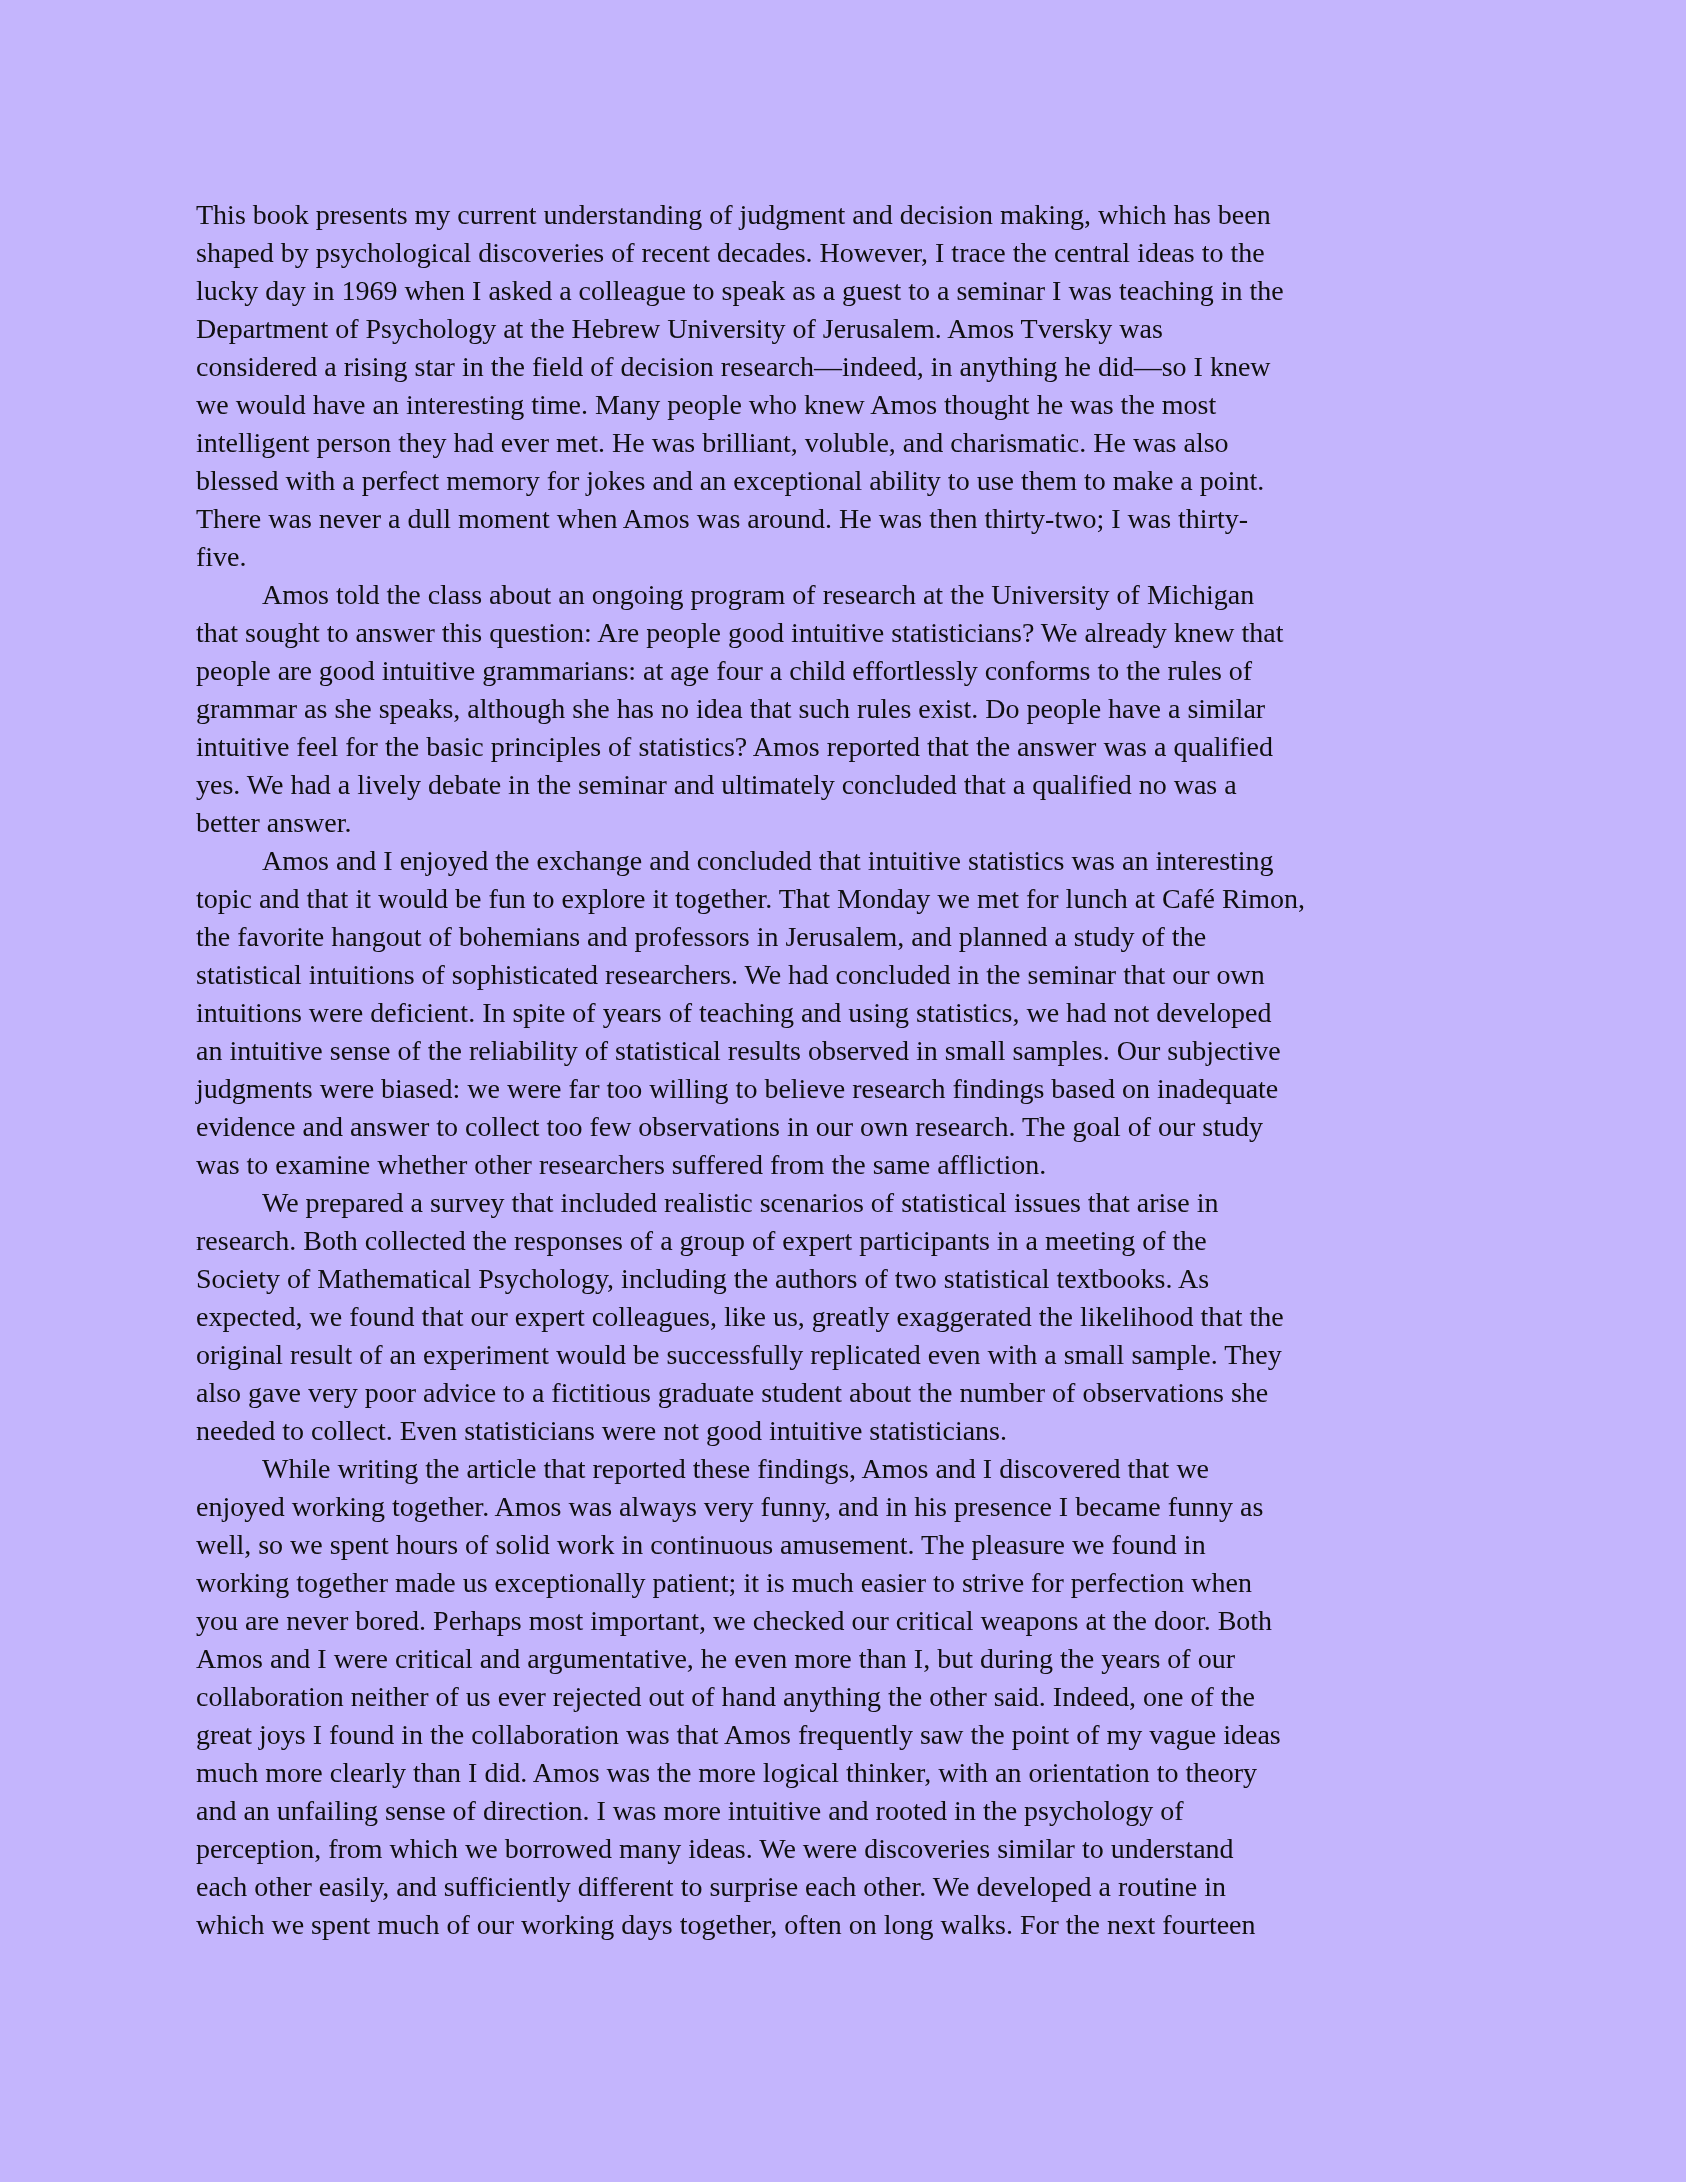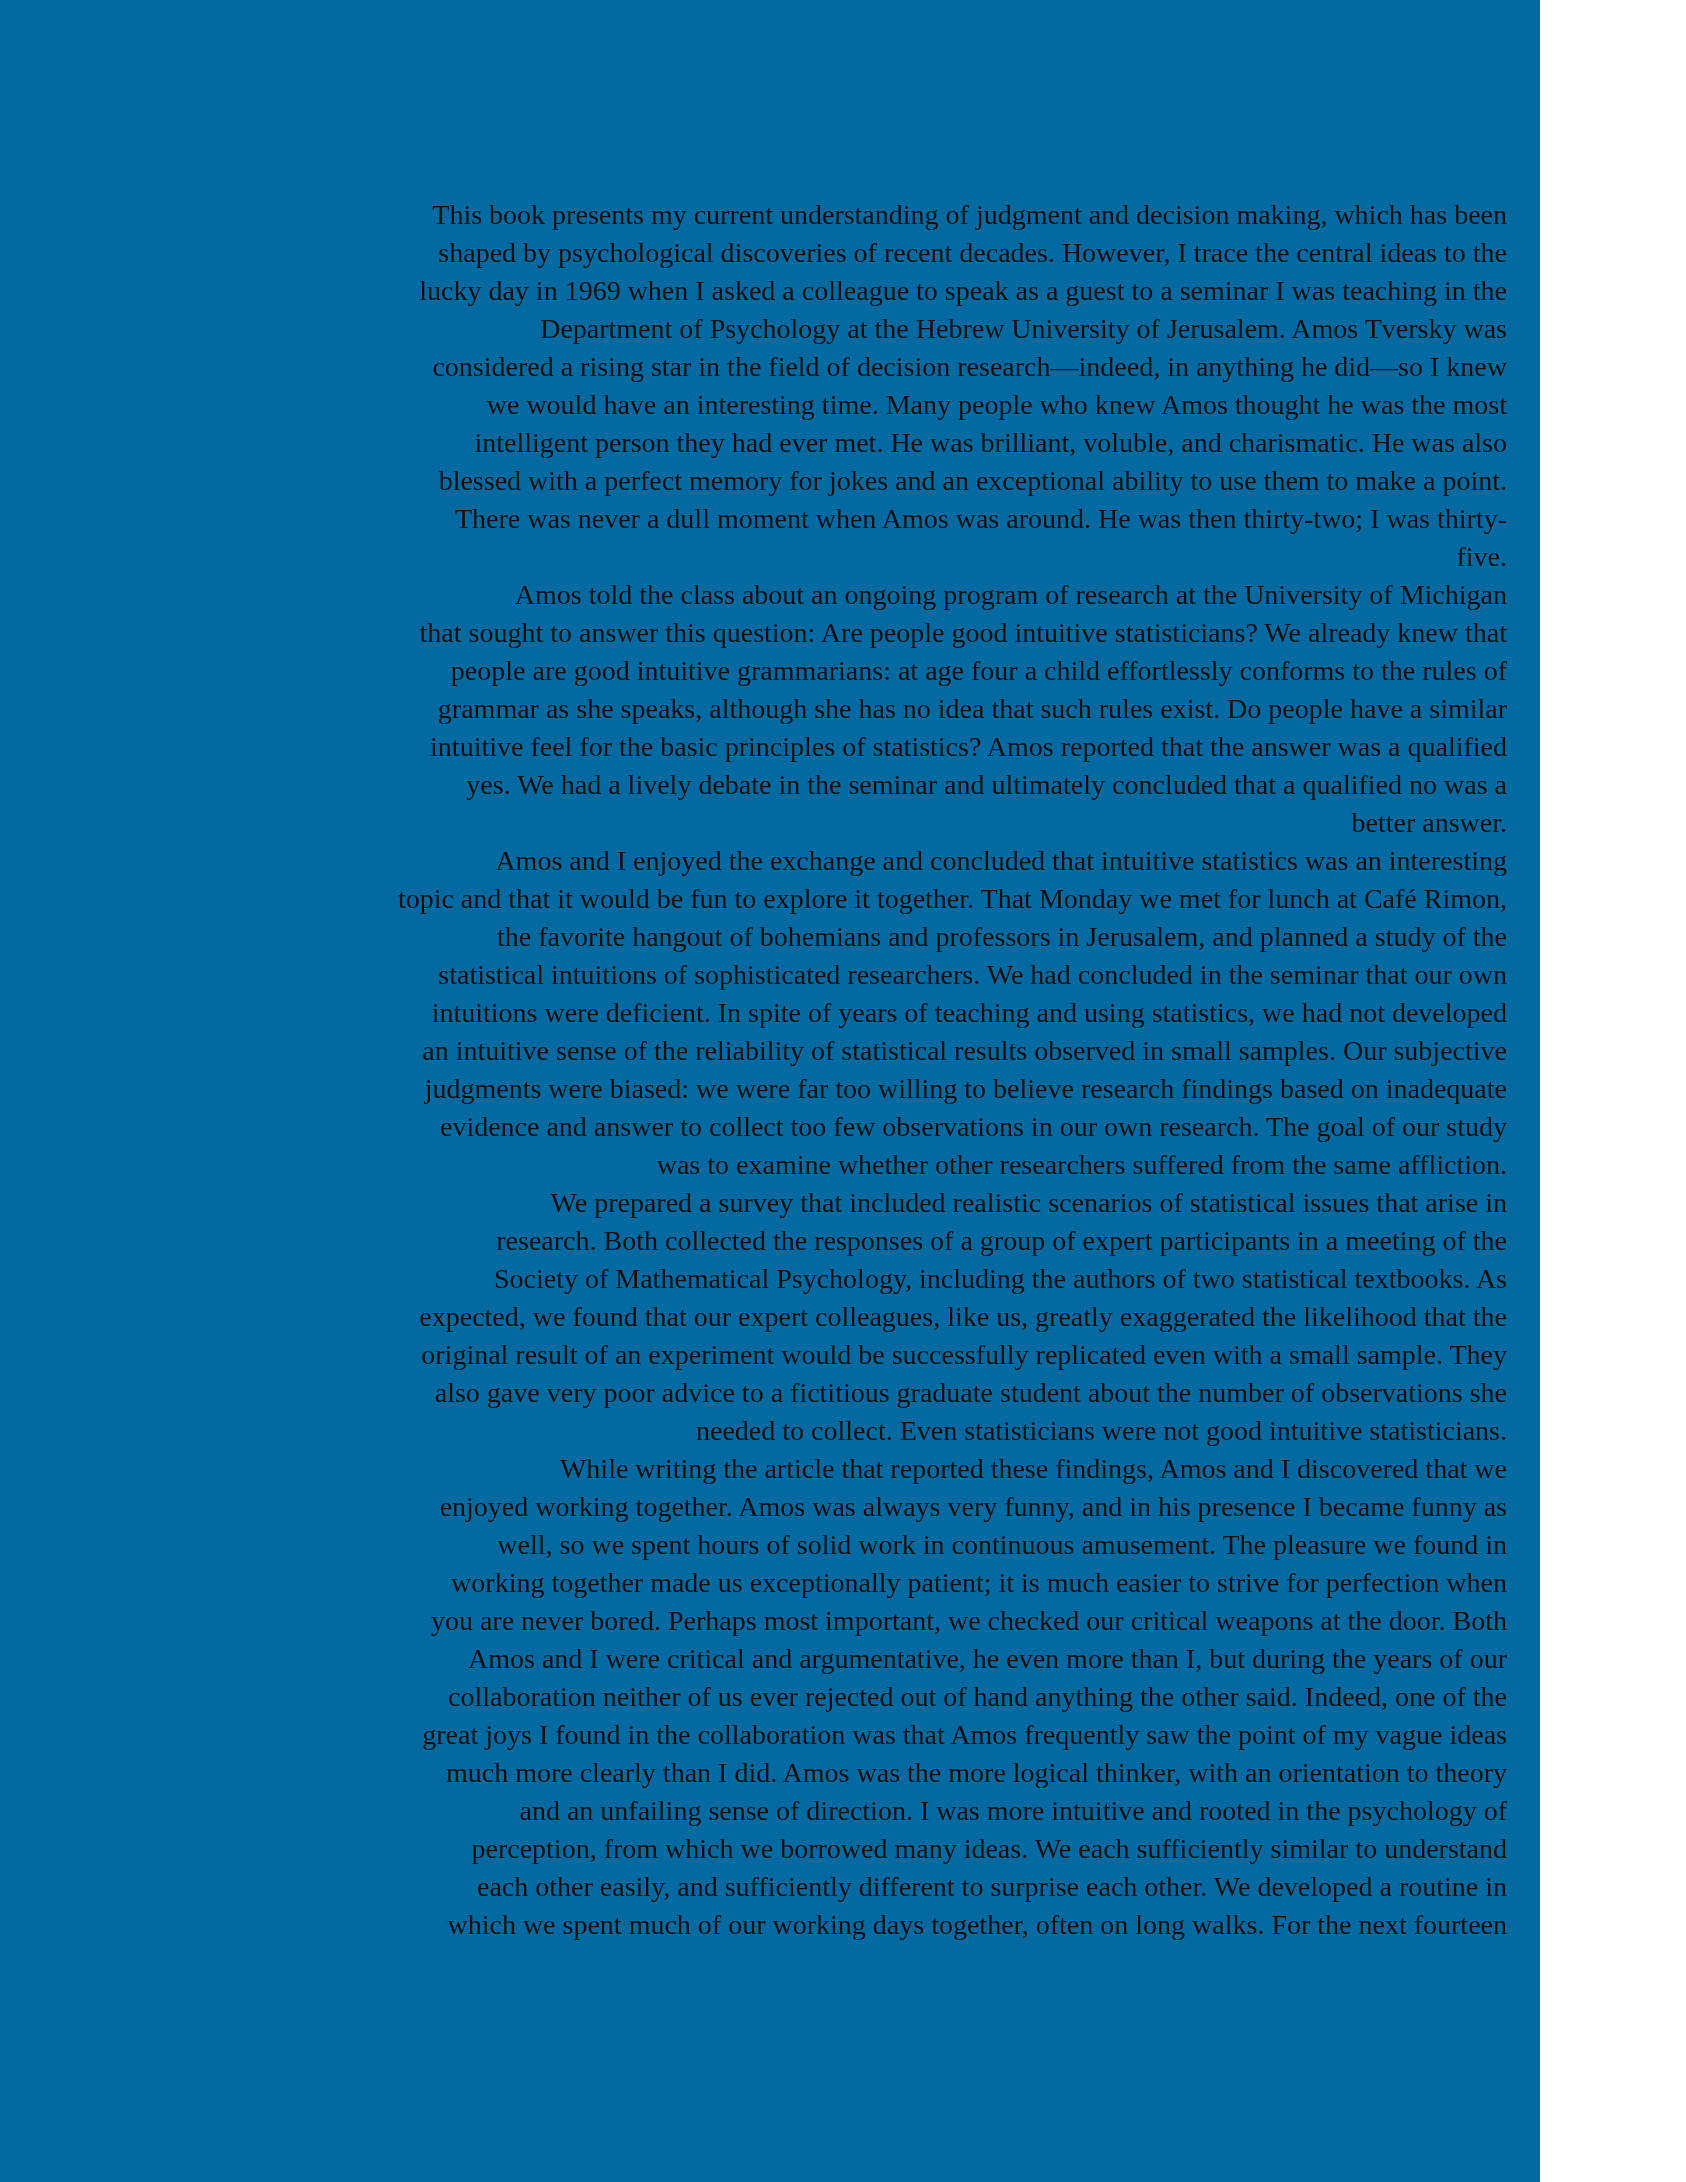--- a/index.html
+++ b/index.html
@@ -2,25 +2,24 @@
 <html style="font-size:14.8px"><head>
 <meta charset="utf-8">
 <style>
   html, body {
     margin: 0;
     padding: 0;
     background: #ffffff;
   }
   .book-page {
     position: relative;
-    width: 1540px;
+    width: 1686px;
     height: 2183px;
-    background: #0369a1;
+    background: #c4b5fd;
     overflow: hidden;
-    text-align: right;
   }
   .page-text {
     position: absolute;
     left: 196px;
     top: 196px;
     width: 1311px;
     font-family: "Liberation Serif", serif;
     font-size: 28px;
     line-height: 38px;
     color: #101010;
@@ -92,20 +91,20 @@
       <div class="line first-indent">While writing the article that reported these findings, Amos and I discovered that we</div>
       <div class="line">enjoyed working together. Amos was always very funny, and in his presence I became funny as</div>
       <div class="line">well, so we spent hours of solid work in continuous amusement. The pleasure we found in</div>
       <div class="line">working together made us exceptionally patient; it is much easier to strive for perfection when</div>
       <div class="line">you are never bored. Perhaps most important, we checked our critical weapons at the door. Both</div>
       <div class="line">Amos and I were critical and argumentative, he even more than I, but during the years of our</div>
       <div class="line">collaboration neither of us ever rejected out of hand anything the other said. Indeed, one of the</div>
       <div class="line">great joys I found in the collaboration was that Amos frequently saw the point of my vague ideas</div>
       <div class="line">much more clearly than I did. Amos was the more logical thinker, with an orientation to theory</div>
       <div class="line">and an unfailing sense of direction. I was more intuitive and rooted in the psychology of</div>
-      <div class="line">perception, from which we borrowed many ideas. We each sufficiently similar to understand</div>
+      <div class="line">perception, from which we borrowed many ideas. We were discoveries similar to understand</div>
       <div class="line">each other easily, and sufficiently different to surprise each other. We developed a routine in</div>
       <div class="line">which we spent much of our working days together, often on long walks. For the next fourteen</div>
     </div>
 
   </div>
 </div>
 
 
 </body></html>

